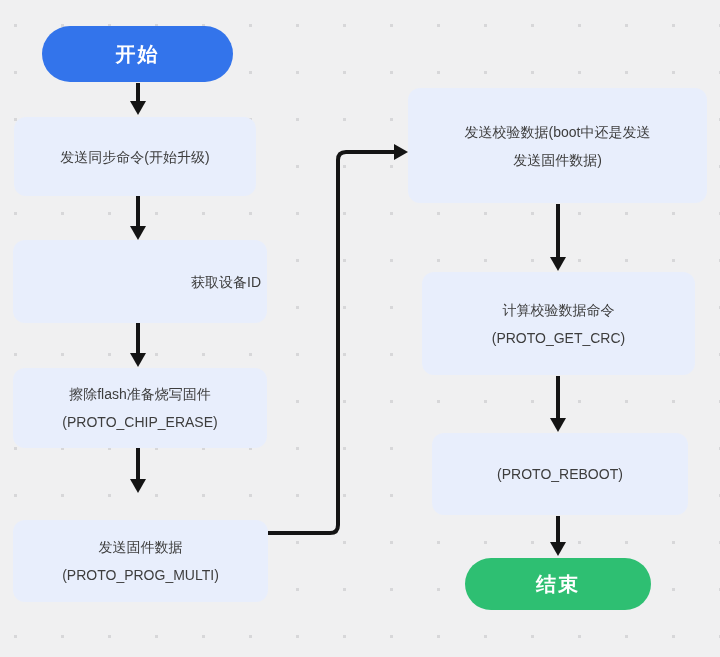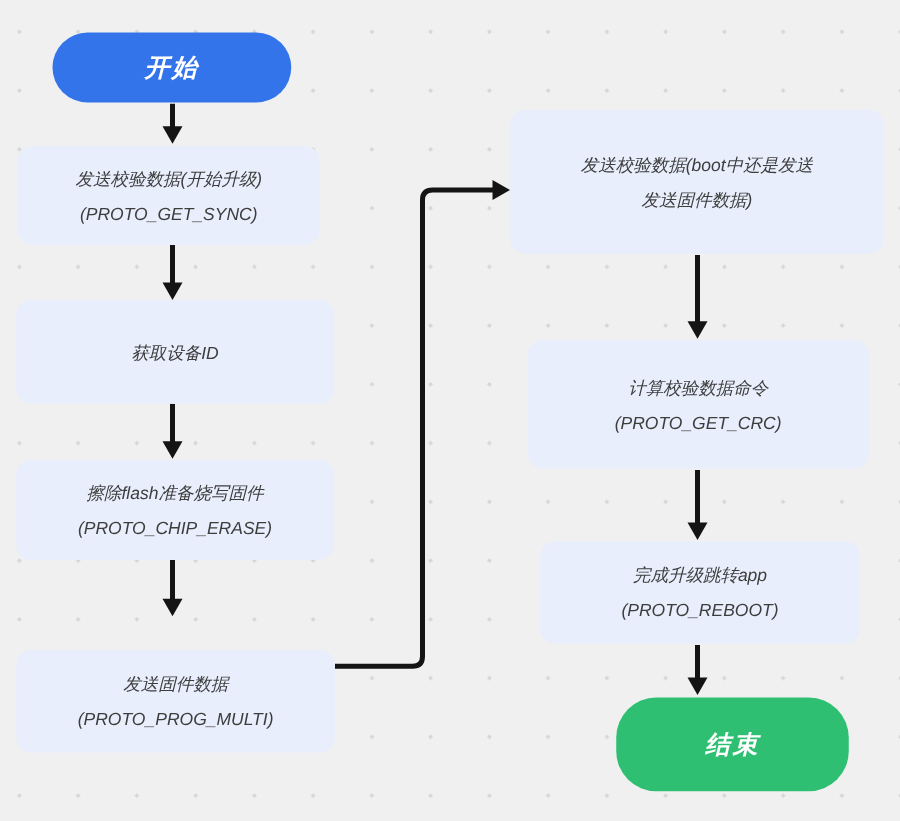--- a/index.html
+++ b/index.html
@@ -9,21 +9,20 @@
   }
   .canvas{
     position:relative;
     width:720px;
     height:657px;
     overflow:hidden;
     background-color:var(--bg,#f0f0f1);
     background-image:radial-gradient(circle, var(--dot,#d7d7d9) 1.5px, transparent 1.8px);
     background-size:47px 47px;
     background-position:-8px 2px;
-    font-style:italic;
   }
   .edges{
     position:absolute;
     left:0;top:0;
     width:720px;height:657px;
     color:var(--arrow,#141414);
     pointer-events:none;
   }
   .edge{
     stroke:currentColor;
@@ -58,27 +57,27 @@
     font-size:20px;
     font-weight:700;
     letter-spacing:2px;
   }
   .pill.start{background:var(--start-fill,#3374eb);}
   .pill.end{background:var(--end-fill,#2ebf72);}
 
   
   .n-start {left:42px;  top:26px;  width:191px; height:56px;}
   .n-sync  {left:14px;  top:117px; width:242px; height:79px;}
-  .n-device{left:13px;  top:240px; width:254px; height:83px;}
+  .n-device{left:13px;  top:240px; width:254px; height:83px;align-items:flex-end;}
   .n-erase {left:13px;  top:368px; width:254px; height:80px;align-items:center;}
   .n-prog  {left:13px;  top:520px; width:255px; height:82px;}
   .n-verify{left:408px; top:88px;  width:299px; height:115px;}
   .n-crc   {left:422px; top:272px; width:273px; height:103px;justify-content:center;}
   .n-reboot{left:432px; top:433px; width:256px; height:82px;}
-  .n-end   {left:493px; top:558px; width:186px; height:75px;}
+  .n-end   {left:465px; top:558px; width:186px; height:52px;}
 </style>
 </head>
 <body>
 
 <div class="canvas">
 
   <svg class="edges" viewBox="0 0 720 657" aria-hidden="true">
     <g>
       <path class="edge" d="M138 83 L138 102"></path>
       <polygon class="head" points="130,101 146,101 138,115"></polygon>
@@ -111,22 +110,21 @@
       <path class="edge" d="M558 516 L558 543"></path>
       <polygon class="head" points="550,542 566,542 558,556"></polygon>
     </g>
   </svg>
 
   <div class="node pill start n-start">
     <span>开始</span>
   </div>
 
   <div class="node box n-sync">
-    <div>发送校验数据(开始升级)</div>
-    <div>(PROTO_GET_SYNC)</div>
+    <div>发送同步命令(开始升级)</div>
   </div>
 
   <div class="node box n-device">
     <div>获取设备ID</div>
   </div>
 
   <div class="node box n-erase">
     <div>擦除flash准备烧写固件</div>
     <div>(PROTO_CHIP_ERASE)</div>
   </div>
@@ -140,21 +138,20 @@
     <div>发送校验数据(boot中还是发送</div>
     <div>发送固件数据)</div>
   </div>
 
   <div class="node box n-crc">
     <div>计算校验数据命令</div>
     <div>(PROTO_GET_CRC)</div>
   </div>
 
   <div class="node box n-reboot">
-    <div>完成升级跳转app</div>
     <div>(PROTO_REBOOT)</div>
   </div>
 
   <div class="node pill end n-end">
     <span>结束</span>
   </div>
 
 </div>
 
 </body></html>

